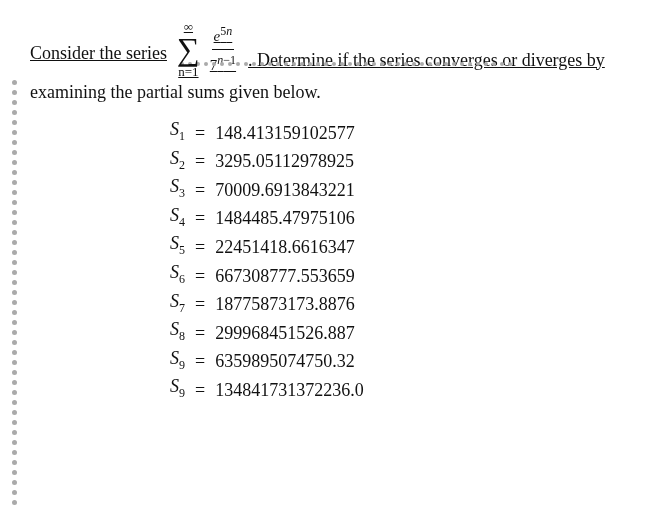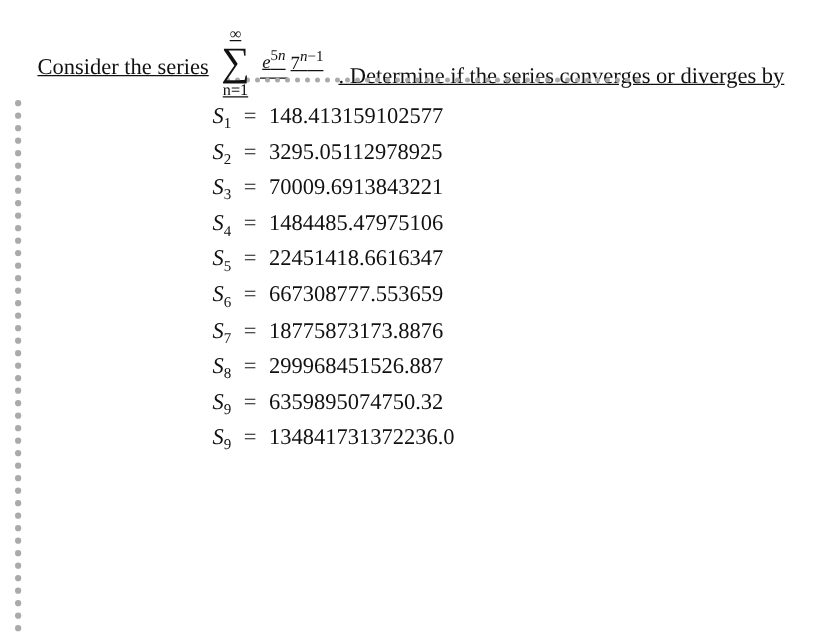--- a/index.html
+++ b/index.html
@@ -55,20 +55,21 @@
       line-height: 1;
     }
 
     .sigma-limit-bottom {
       font-size: 13px;
       line-height: 1;
     }
 
     .fraction {
       display: inline-flex;
+      flex-direction: column;
       align-items: center;
       margin: 0 4px;
       vertical-align: middle;
     }
 
     .fraction-num {
       border-bottom: 1.5px solid #111;
       padding: 0 2px 1px 2px;
       font-size: 15px;
     }
@@ -102,21 +103,21 @@
 
     .partial-sums {
       display: flex;
       flex-direction: column;
       align-items: center;
       gap: 4px;
     }
 
     .sum-row {
       display: flex;
-      align-items: flex-start;
+      align-items: flex-end;
       font-size: 18px;
       width: 400px;
       justify-content: flex-start;
     }
 
     .sum-label {
       min-width: 50px;
       text-align: right;
       font-style: italic;
       font-size: 18px;
@@ -280,20 +281,21 @@
         </span>
         <span class="fraction-den">
           7<sup class="sup"><em>n</em>−1</sup>
         </span>
       </span>
     </span>
 
     <span class="determine-text">. Determine if the series converges or diverges by</span>
   </div>
 
+  <div class="second-line">examining the partial sums given below.</div>
 
   <div class="partial-sums" id="partial-sums-container">
   <div class="sum-row">
       <span class="sum-label">
         <em>S</em><sub class="sub">1</sub>
       </span>
       <span class="sum-equals">=</span>
       <span class="sum-value">148.413159102577</span>
     </div>
       <div class="sum-row">

